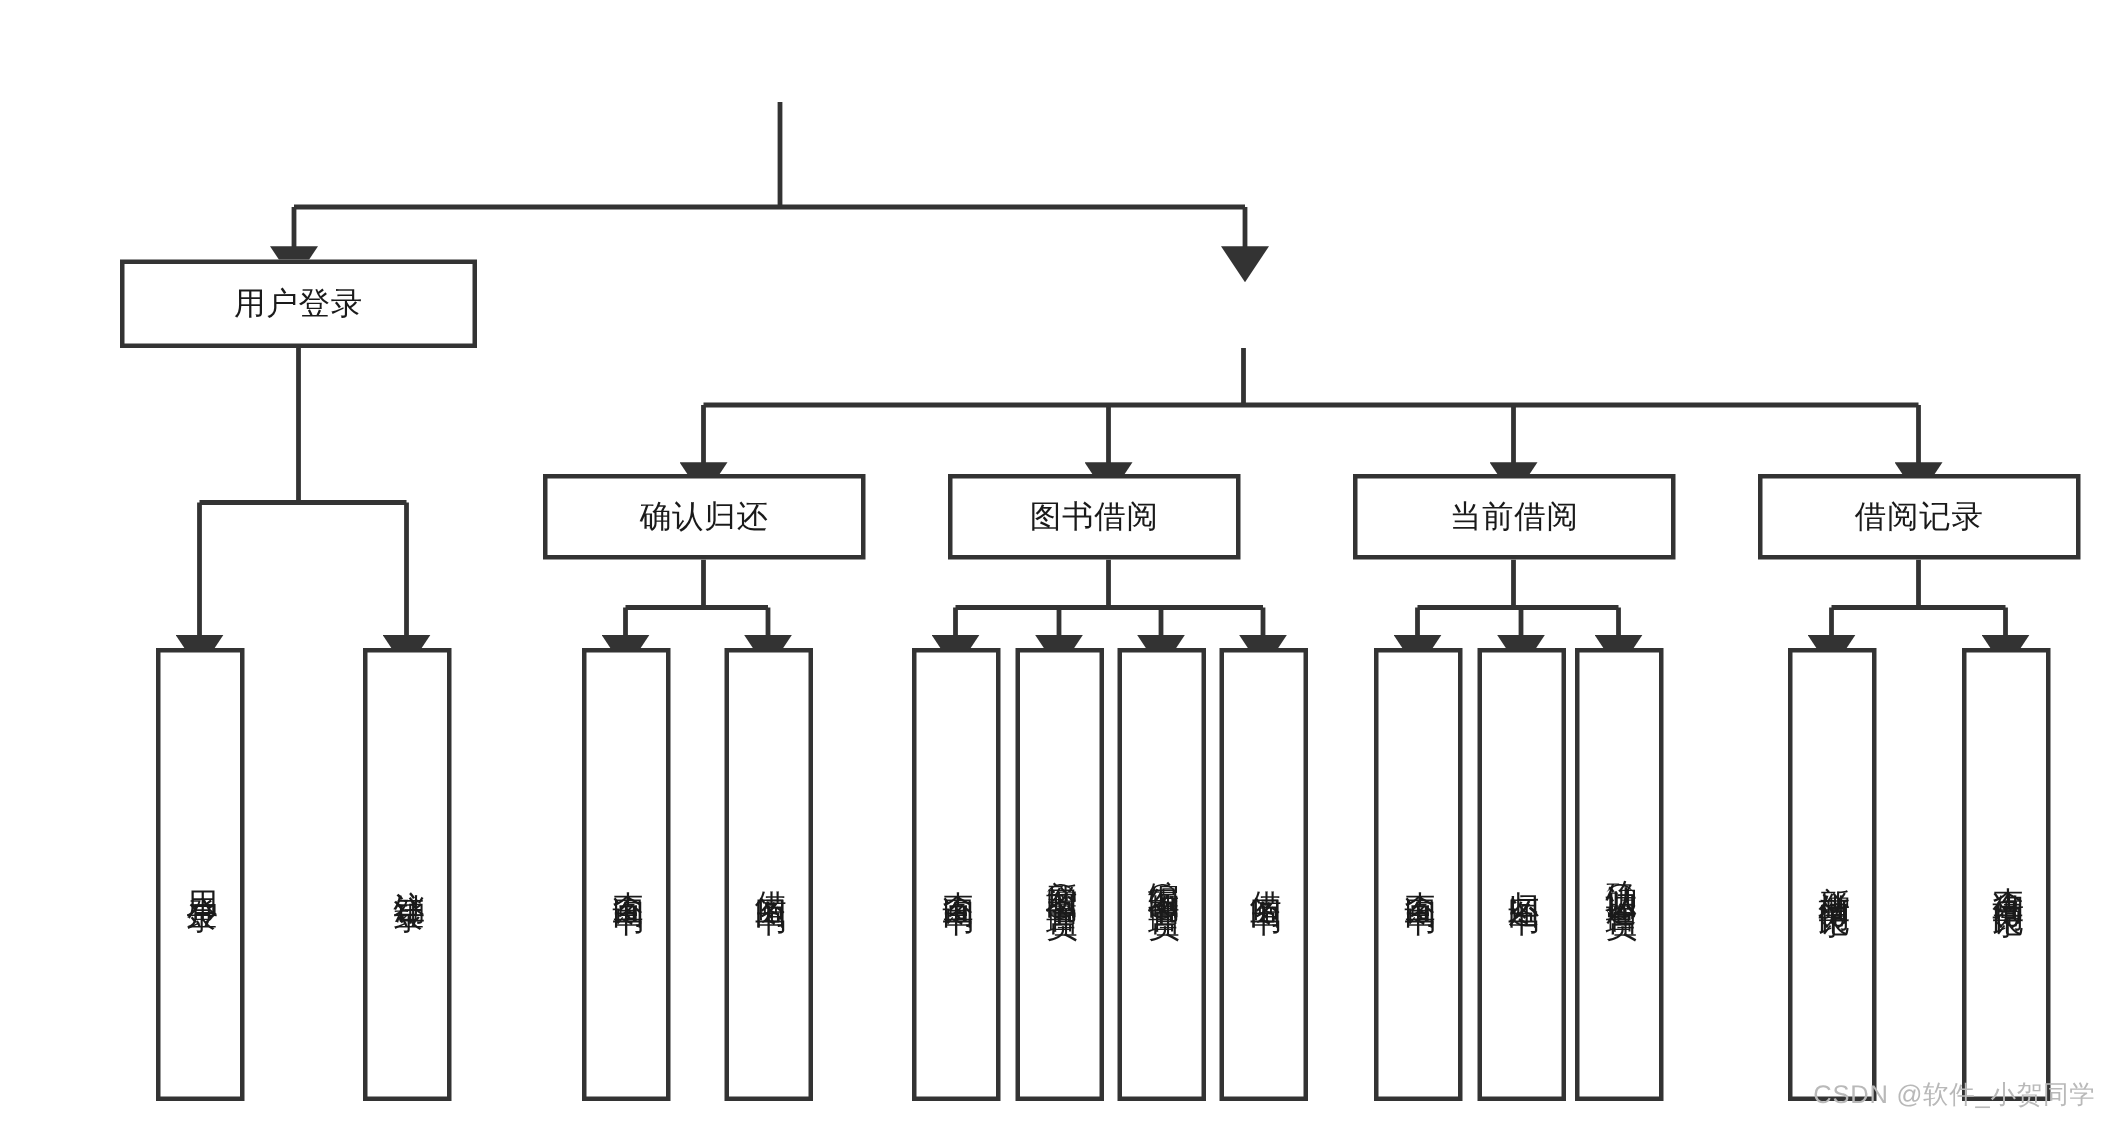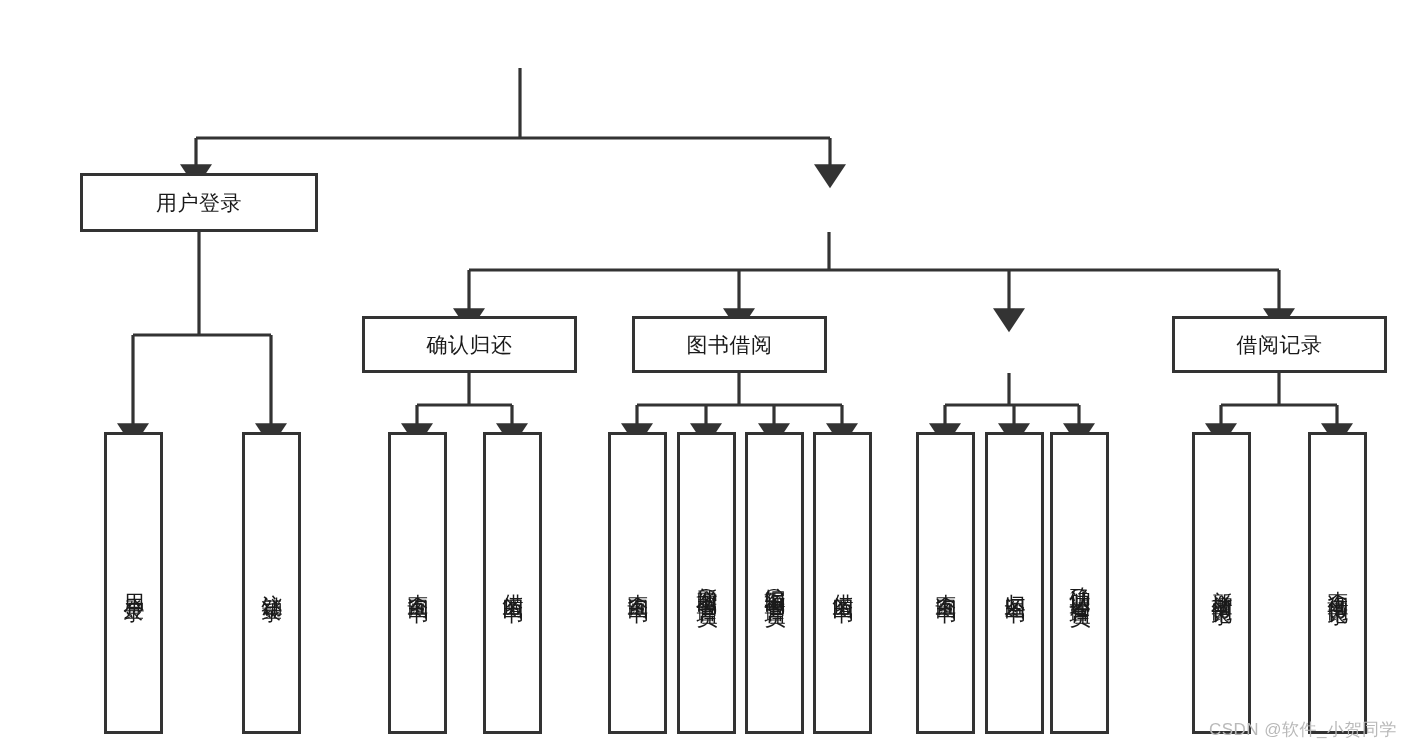--- a/index.html
+++ b/index.html
@@ -124,20 +124,23 @@
   <div class="node" style="left:80px; top:173px; width:238px; height:59px;">
     <span class="label">用户登录</span>
   </div>
 
   <div class="node" style="left:362px; top:316px; width:215px; height:57px;">
     <span class="label">确认归还</span>
   </div>
   <div class="node" style="left:632px; top:316px; width:195px; height:57px;">
     <span class="label">图书借阅</span>
   </div>
+  <div class="node" style="left:902px; top:316px; width:215px; height:57px;">
+    <span class="label">当前借阅</span>
+  </div>
   <div class="node" style="left:1172px; top:316px; width:215px; height:57px;">
     <span class="label">借阅记录</span>
   </div>
 
   <div class="node vert" style="left:104px; top:432px; width:59px; height:302px;">
     <span class="label">用户登录</span>
   </div>
   <div class="node vert" style="left:242px; top:432px; width:59px; height:302px;">
     <span class="label">注销登录</span>
   </div>

